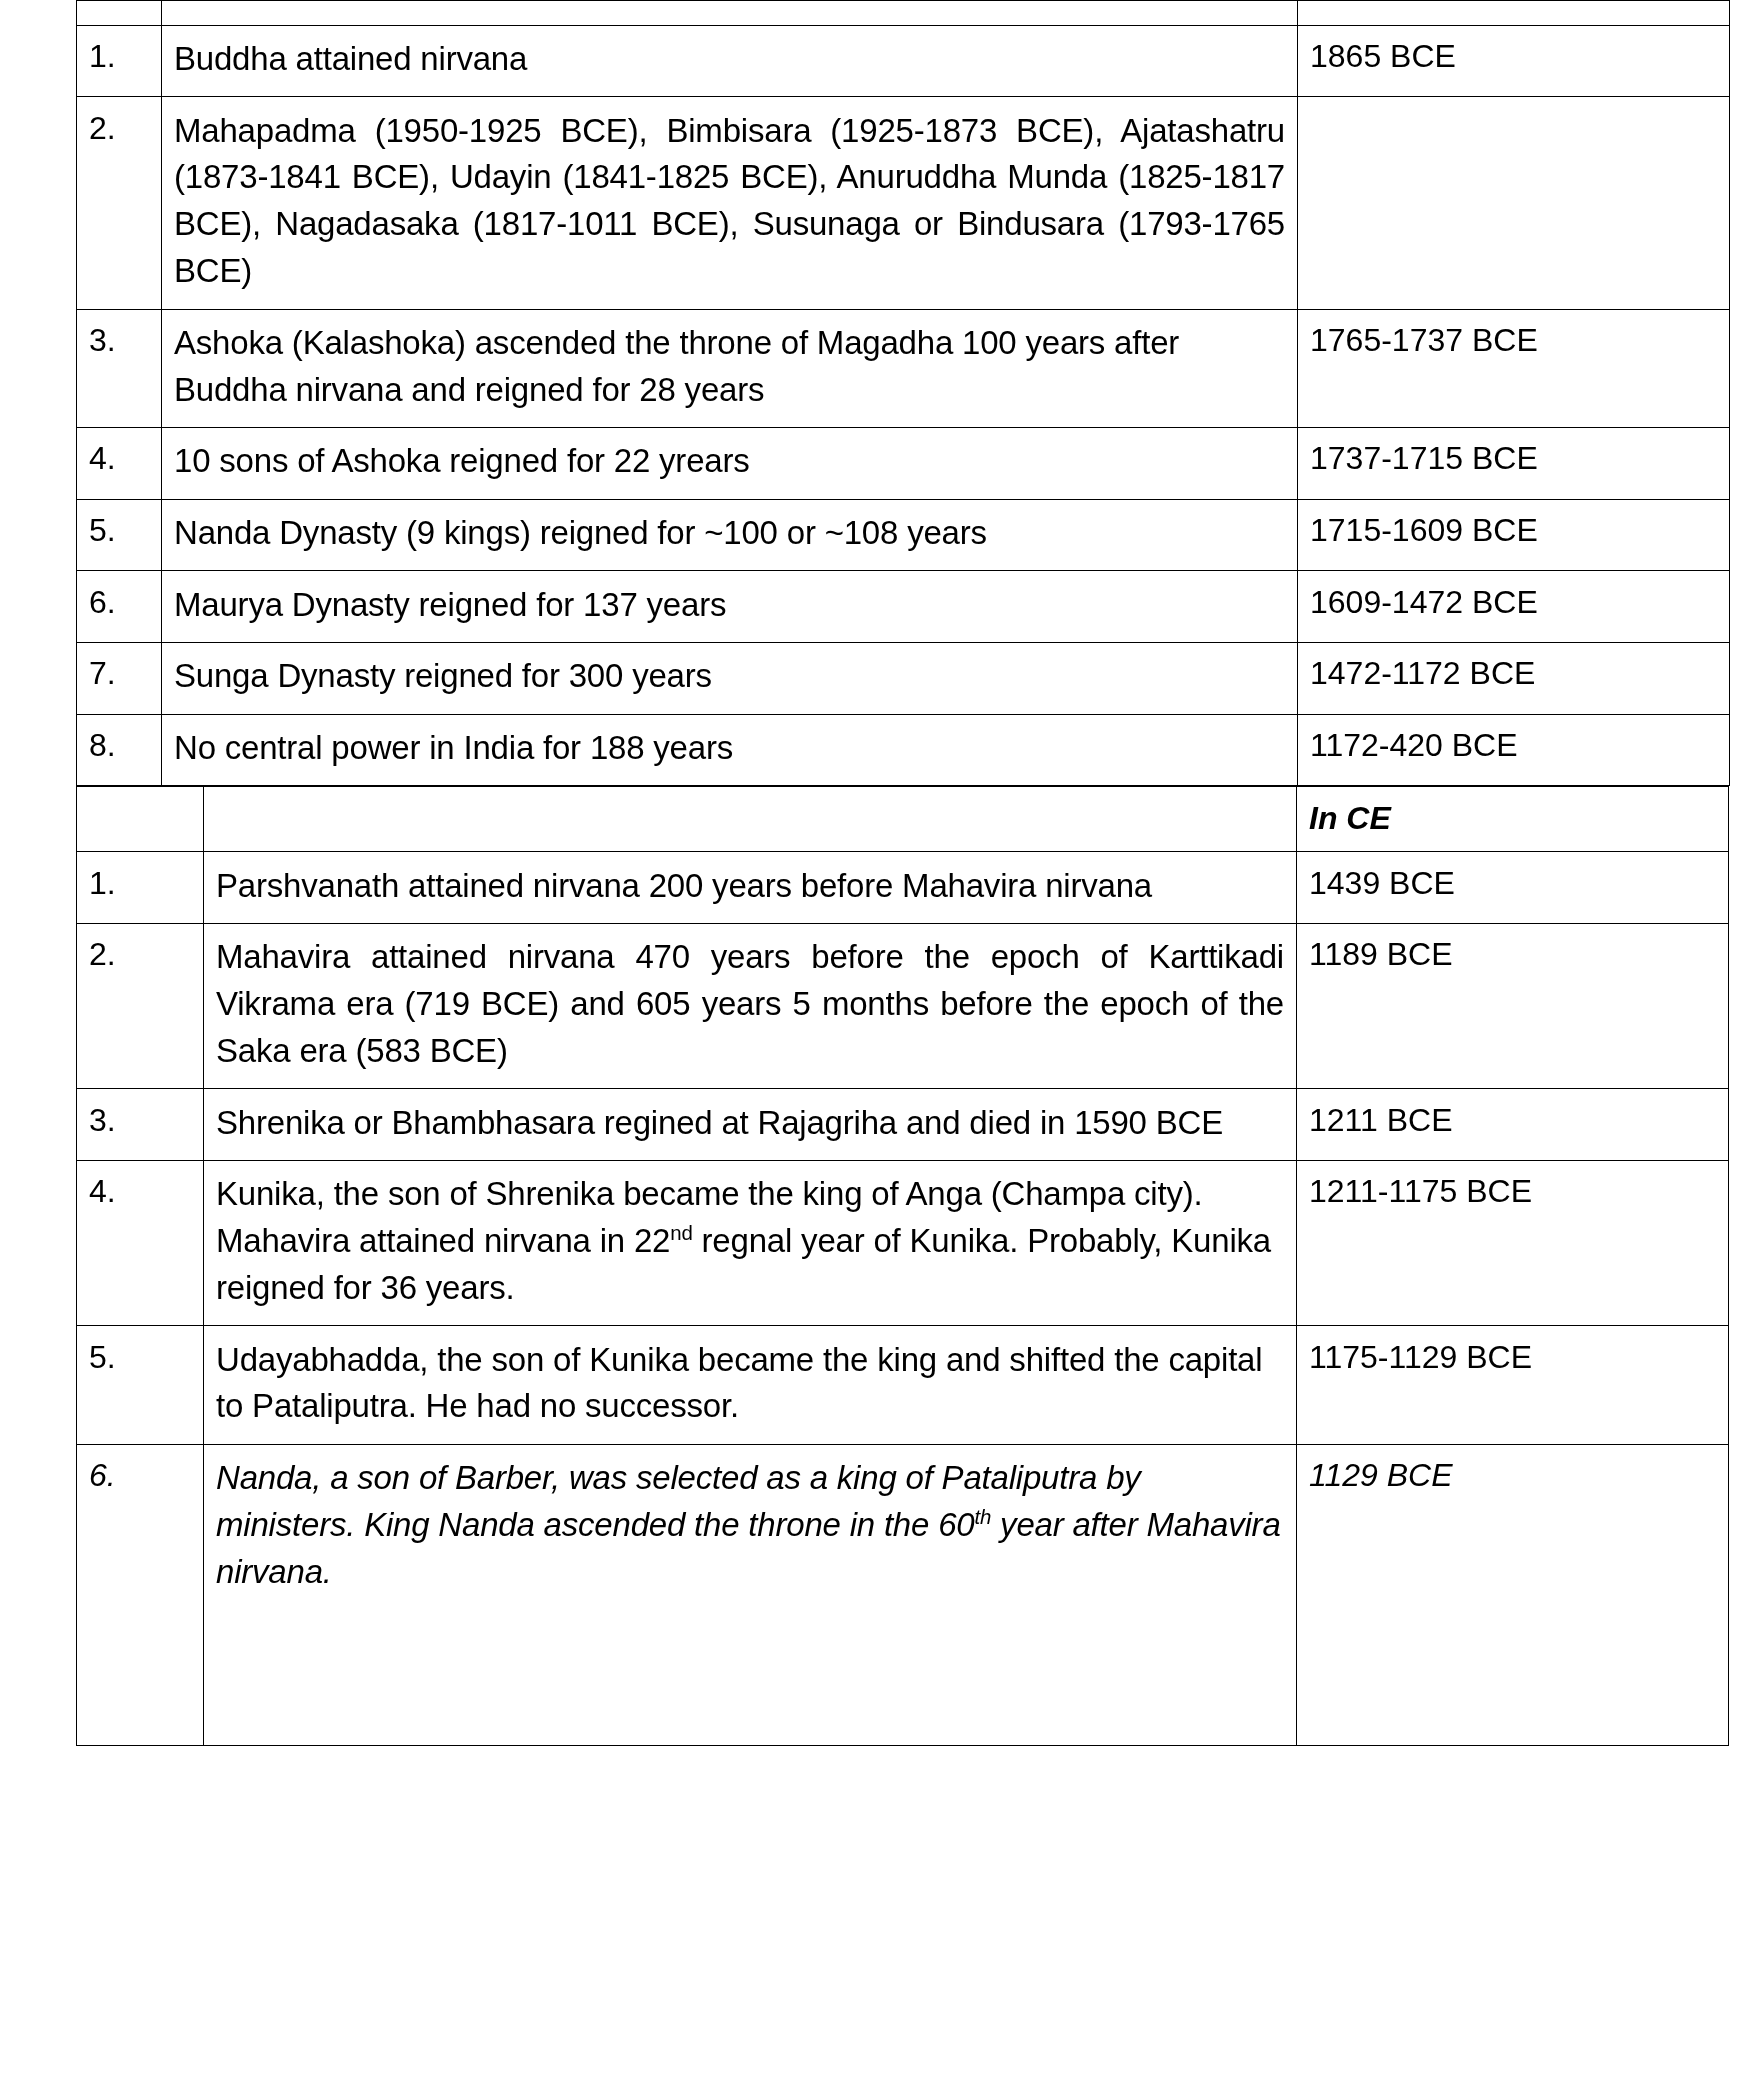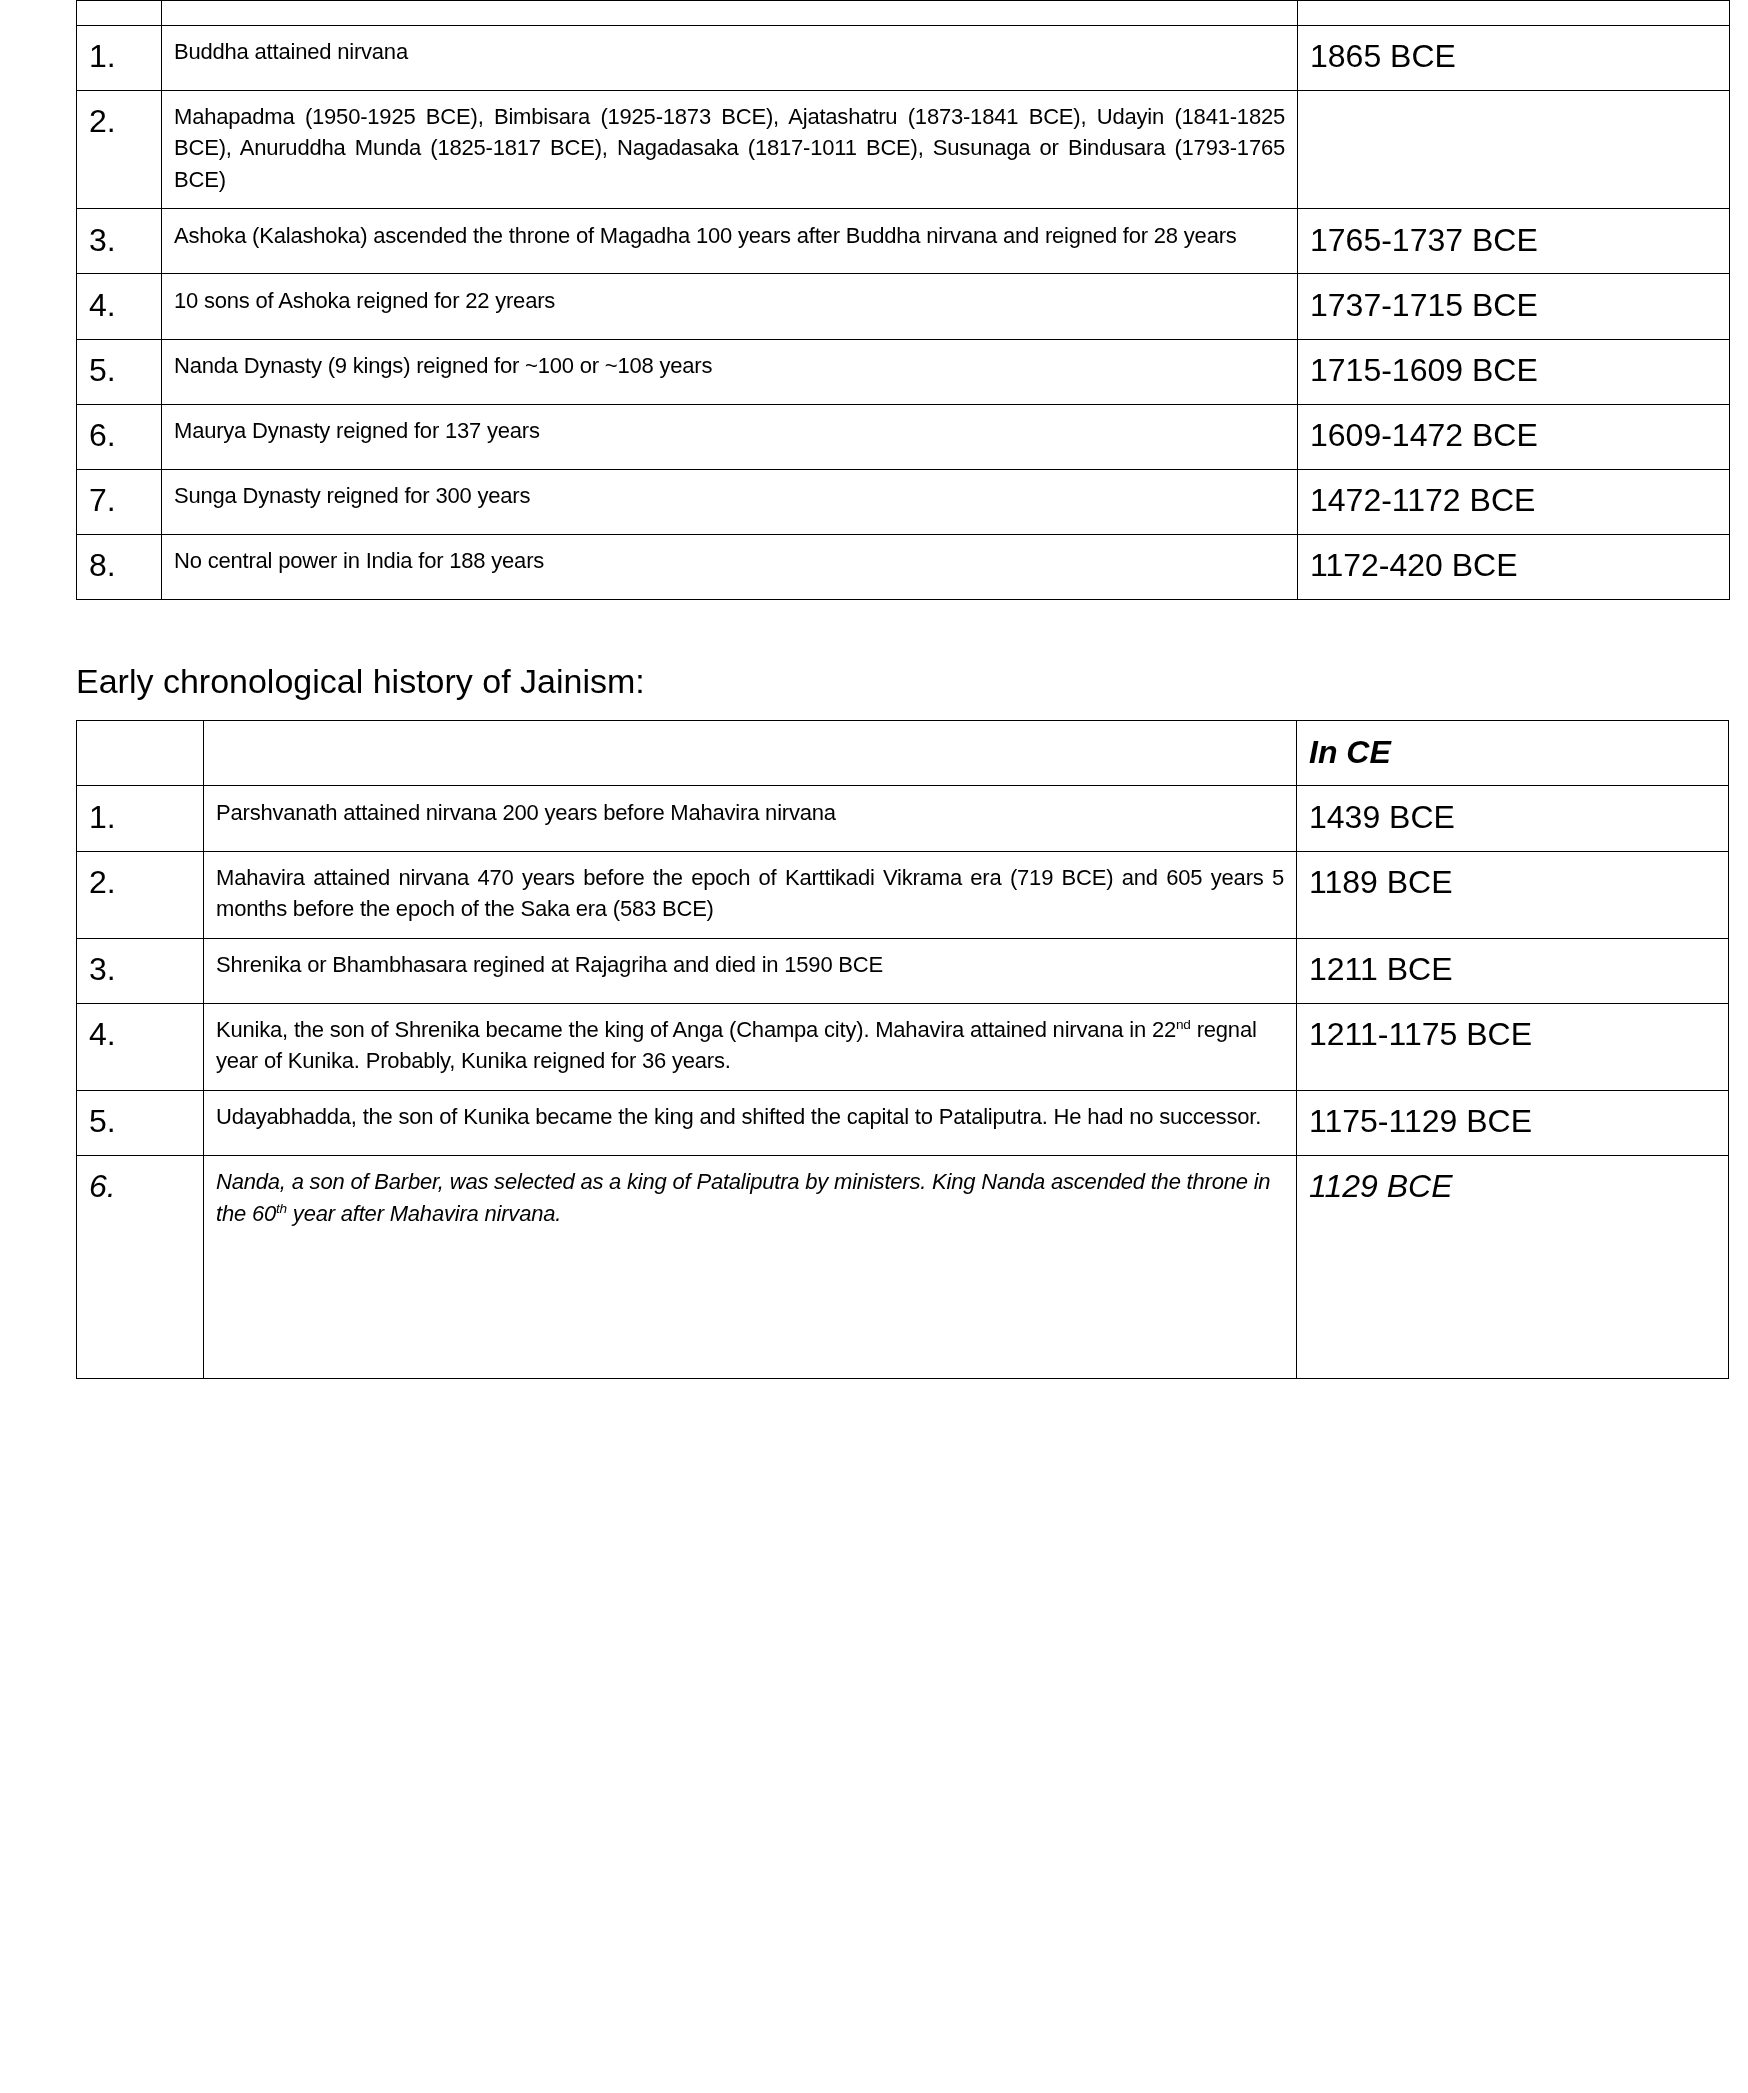--- a/index.html
+++ b/index.html
@@ -55,21 +55,21 @@
     font-size: 32px;
     line-height: 1.26;
     white-space: nowrap;
   }
   .num { text-align: left; }
 
   
   .body {
     font-family: "Liberation Sans Narrow", "Liberation Sans", sans-serif;
     font-stretch: condensed;
-    font-size: 22px;
+    font-size: 33px;
     line-height: 1.42;
     letter-spacing: -0.2px;
   }
   .body.justify { text-align: justify; text-align-last: left; }
 
   .hdr-bold {
     font-family: "Liberation Sans", sans-serif;
     font-size: 32px;
     font-weight: bold;
     line-height: 1.26;
@@ -162,21 +162,20 @@
       </tr>
 
       <tr>
         <td class="num">8.</td>
         <td class="body">No central power in India for 188 years</td>
         <td class="date">1172-420 BCE</td>
       </tr>
     </tbody>
   </table>
 
-  <div class="caption">Early chronological history of Jainism:</div>
 
   <table class="doc-table">
     <colgroup>
       <col class="c-num2">
         <col class="c-body2">
         <col class="c-date2">
     </colgroup>
     <tbody>
       <tr class="thick-bottom">
         <td class="num"></td>

